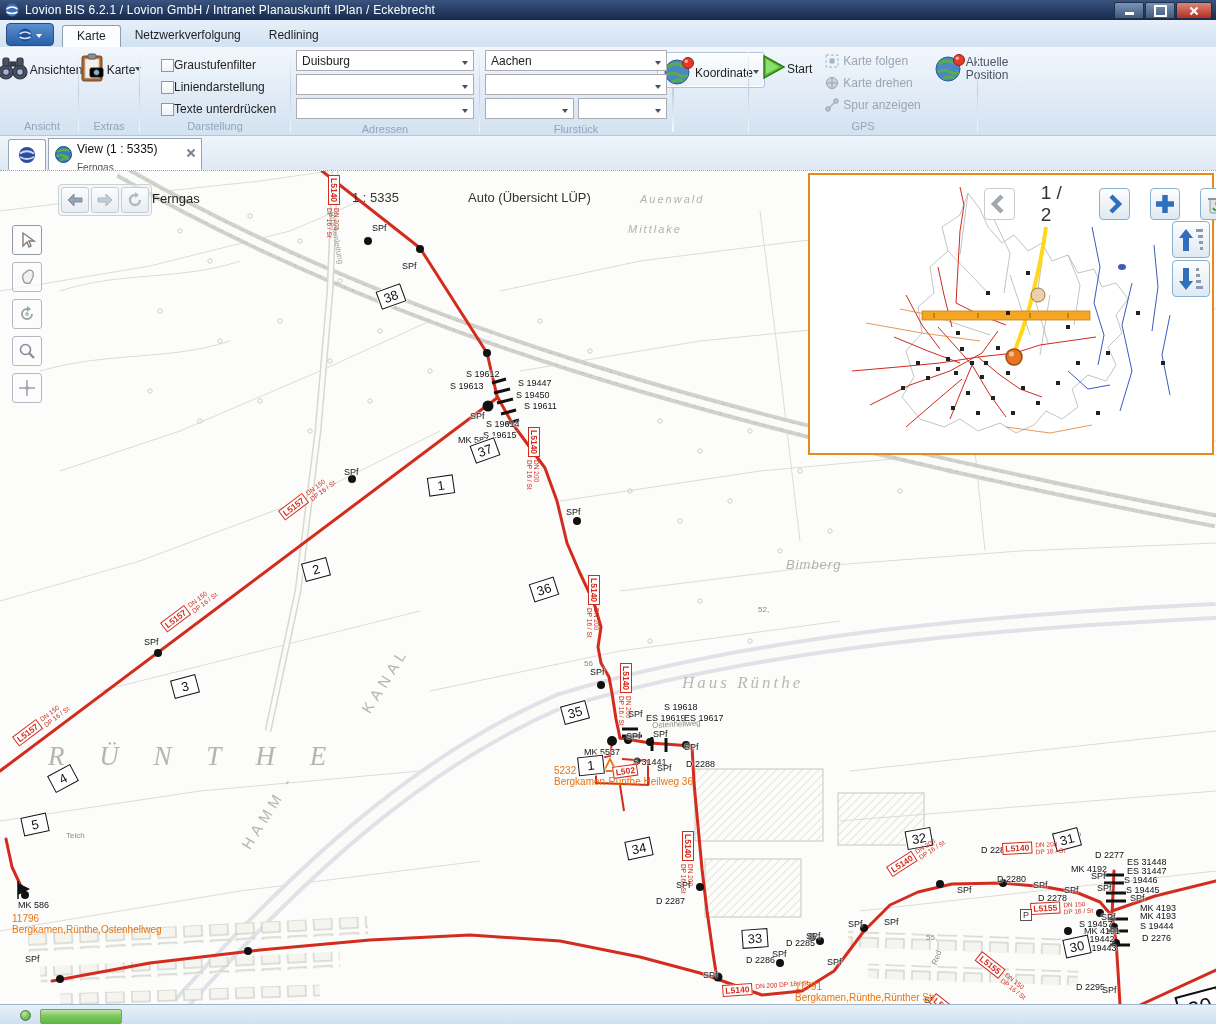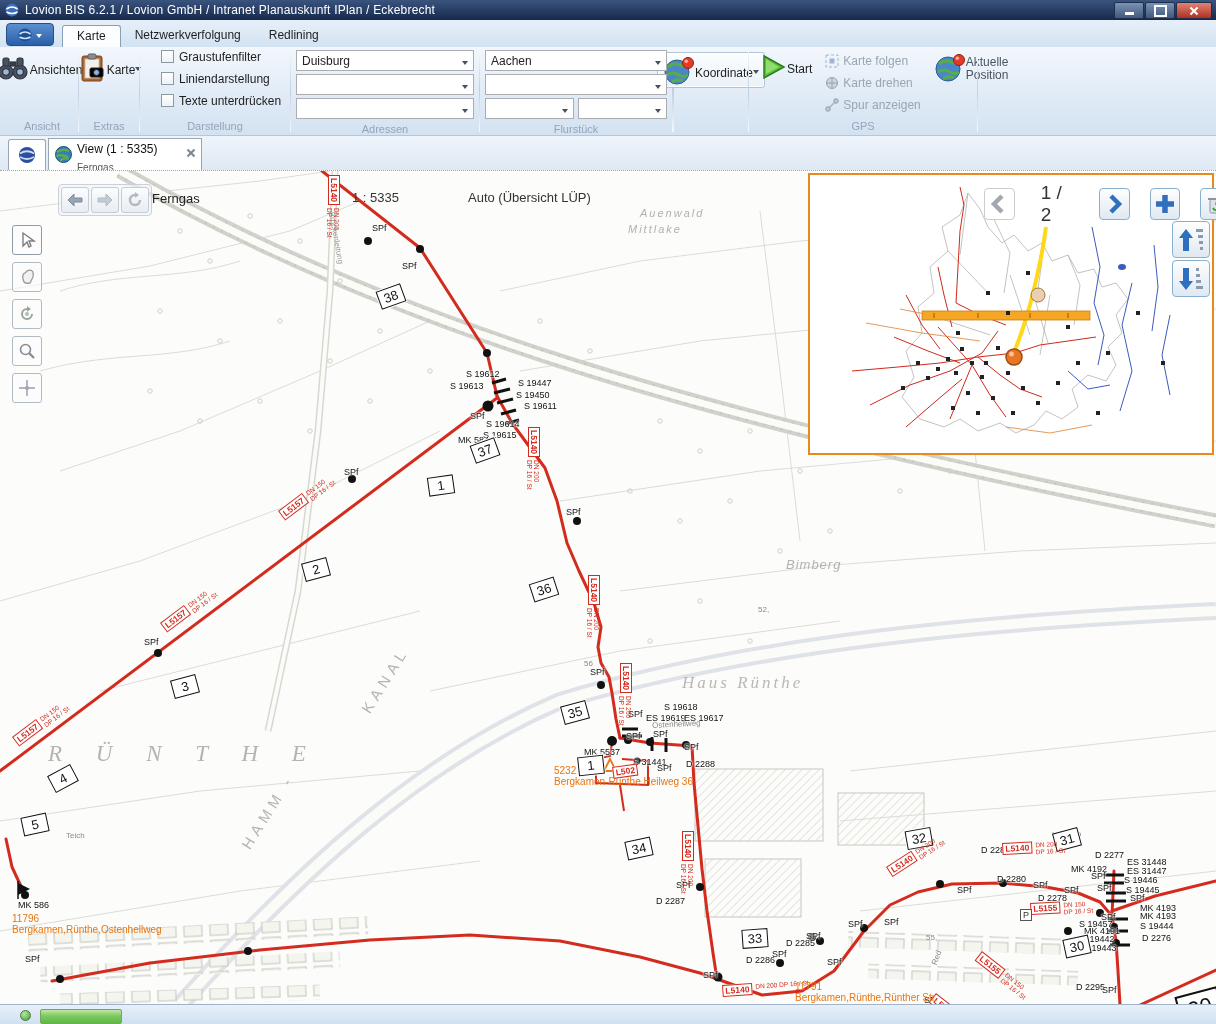--- a/index.html
+++ b/index.html
@@ -29,21 +29,21 @@
   .rtab.active{background:#fbfdfe;border:1px solid #8ca0b5;border-bottom:none;border-radius:3px 3px 0 0;}
   
   #ribbon{position:absolute;left:0;top:47px;width:1216px;height:89px;display:flex;align-items:stretch;
     background:linear-gradient(#f2f7fc,#dfeaf6 60%,#d3e2f1);border-bottom:1px solid #b4c6da;padding-left:6px;box-sizing:border-box;}
   .rgrp{display:flex;flex-direction:column;align-items:center;padding:3px 5px 0;box-sizing:border-box;}
   .glabel{margin-top:auto;font-size:11px;color:#94a4ba;padding:1px 0 3px;white-space:nowrap;}
   .rsep{width:1px;margin:3px 0;background:linear-gradient(#f5f9fd,#bfcfe0,#f5f9fd);}
   .bigbtn{display:flex;flex-direction:row;align-items:center;padding:3px 5px 1px;border-radius:3px;}
   .bigbtn .blabel{font-size:12px;color:#1e1e1e;margin-top:3px;white-space:nowrap;}
   .caret{width:0;height:0;border-left:3.5px solid transparent;border-right:3.5px solid transparent;border-top:4px solid #49505a;margin-top:2px;}
-  .cbrow{display:flex;align-items:flex-start;gap:5px;height:22px;align-self:flex-start;padding-left:16px;}
+  .cbrow{display:flex;align-items:flex-end;height:22px;align-self:flex-start;padding-left:16px;}
   .cb{width:13px;height:13px;border:1px solid #8e98a2;background:linear-gradient(#fff,#eef2f6);box-sizing:border-box;}
   .cbl{font-size:12px;color:#1e1e1e;white-space:nowrap;}
   .crow{display:flex;gap:4px;width:100%;margin-bottom:3px;}
   .cmb{flex:1;height:21px;border:1px solid #abadb3;background:#fff;display:flex;align-items:center;
        padding:0 5px;font-size:12px;color:#222;box-sizing:border-box;position:relative;}
   .cmb .caret{position:absolute;right:5px;top:8px;}
   .koordframe{border:1px solid #b2c3d6;border-radius:3px;background:linear-gradient(#fcfeff,#e9f1f9);
        box-shadow:inset 0 0 0 1px #fff;margin-top:2px;}
   .gpsopt{display:flex;align-items:center;gap:4px;height:22px;align-self:flex-start;}
   .gpsopt .ol{font-size:12px;color:#9aa6b2;white-space:nowrap;}
@@ -70,21 +70,21 @@
   .dia{border:1.6px solid #111;background:#fff;font-size:13px;color:#111;min-width:16px;text-align:center;
        padding:2px 4px;line-height:13px;box-shadow:0 0 0 1px #fff;}
   .dia-big{font-size:22px;padding:4px 8px;line-height:22px;border-width:2.2px;}
   .rl{display:flex;align-items:flex-start;transform-origin:left top;white-space:nowrap;}
   .rl-box{border:1px solid #d42b1f;color:#d42b1f;background:#fff;font-size:8.5px;font-weight:bold;
        padding:0 2px;line-height:10px;position:static!important;}
   .rl-sub{color:#d42b1f;font-size:6.5px;line-height:7px;margin-left:3px;white-space:pre-line;position:static!important;}
   .addr .addr-num{color:#e87511;font-size:10px;position:static!important;display:block;}
   .addr .addr-txt{color:#e87511;font-size:10px;position:static!important;display:block;white-space:nowrap;}
   .pl{white-space:nowrap;transform-origin:left top;}
-  .pl-big{font-family:"Liberation Serif",serif;font-style:italic;font-size:23px;color:#b5b5b0;letter-spacing:14px;}
+  .pl-big{font-family:"Liberation Serif",serif;font-style:italic;font-size:27px;color:#b5b5b0;letter-spacing:14px;}
   .pl-big2{font-family:"Liberation Serif",serif;font-style:italic;font-size:17px;color:#b9b9b4;letter-spacing:3px;}
   .pl-it{font-style:italic;font-size:11px;color:#b2b2ac;letter-spacing:2px;}
   .pl-it2{font-style:italic;font-size:13px;color:#b2b2ac;letter-spacing:1px;}
   .pl-rot{font-size:8px;color:#9a9a94;}
   .pl-rot2{font-size:15px;color:#b5b5b0;letter-spacing:5px;}
   .pl-sm{font-size:8px;color:#8a8a84;}
   .pl-p{font-size:9px;color:#333;border:1px solid #555;background:#fff;padding:0 2px;}
   
   #mapnav{position:absolute;left:58px;top:13px;display:flex;gap:2px;background:rgba(240,244,248,.6);
       border:1px solid #c9d2da;border-radius:4px;padding:2px;}
@@ -676,21 +676,21 @@
           <div class="addr-txt">Bergkamen-Rünthe Heilweg 36</div>
         </div>
         <div class="addr" style="left: 12px; top: 742px;">
           <div class="addr-num">11796</div>
           <div class="addr-txt">Bergkamen,Rünthe,Ostenhellweg</div>
         </div>
         <div class="addr" style="left: 795px; top: 810px;">
           <div class="addr-num">11791</div>
           <div class="addr-txt">Bergkamen,Rünthe,Rünther Str.</div>
         </div>
-        <div class="pl pl-it" style="left: 640px; top: 36px; text-align: center;">Auenwald</div>
+        <div class="pl pl-it" style="left: 640px; top: 22px; text-align: center;">Auenwald</div>
         <div class="pl pl-it" style="left: 628px; top: 52px;">Mittlake</div>
         <div class="pl pl-rot" style="left: 336px; top: 40px; transform: rotate(80deg);">Brückenleitung</div>
         <div class="pl pl-it2" style="left: 786px; top: 386px;">Bimberg</div>
         <div class="pl pl-big2" style="left: 682px; top: 502px;">Haus Rünthe</div>
         <div class="pl pl-big" style="left: 48px; top: 570px;">R Ü N T H E</div>
         <div class="pl pl-rot2" style="left: 358px; top: 536px; transform: rotate(-58deg);">KANAL</div>
         <div class="pl pl-rot2" style="left: 238px; top: 672px; transform: rotate(-58deg);">HAMM -</div>
         <div class="pl pl-sm" style="left: 66px; top: 660px;">Teich</div>
         <div class="pl pl-sm" style="left: 652px; top: 550px; transform: rotate(-3deg);">Ostenhellweg</div>
         <div class="pl pl-sm" style="left: 930px; top: 792px; transform: rotate(-70deg);">Red</div>

